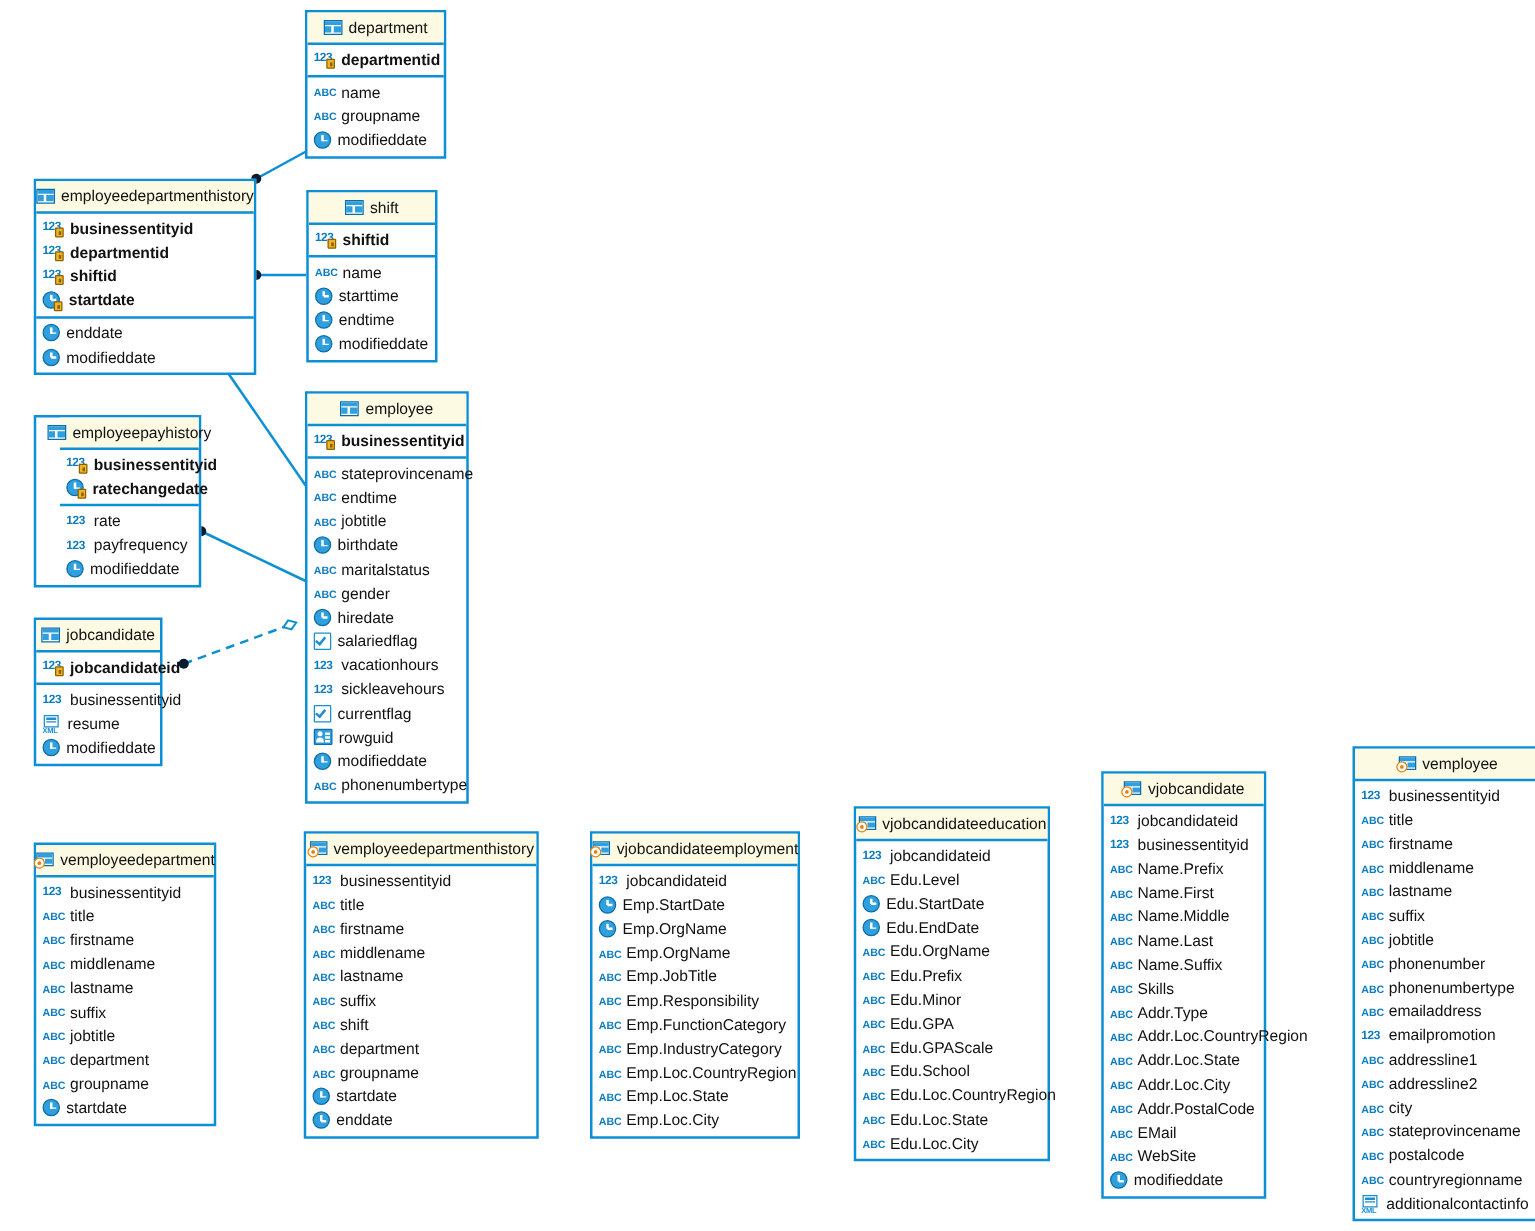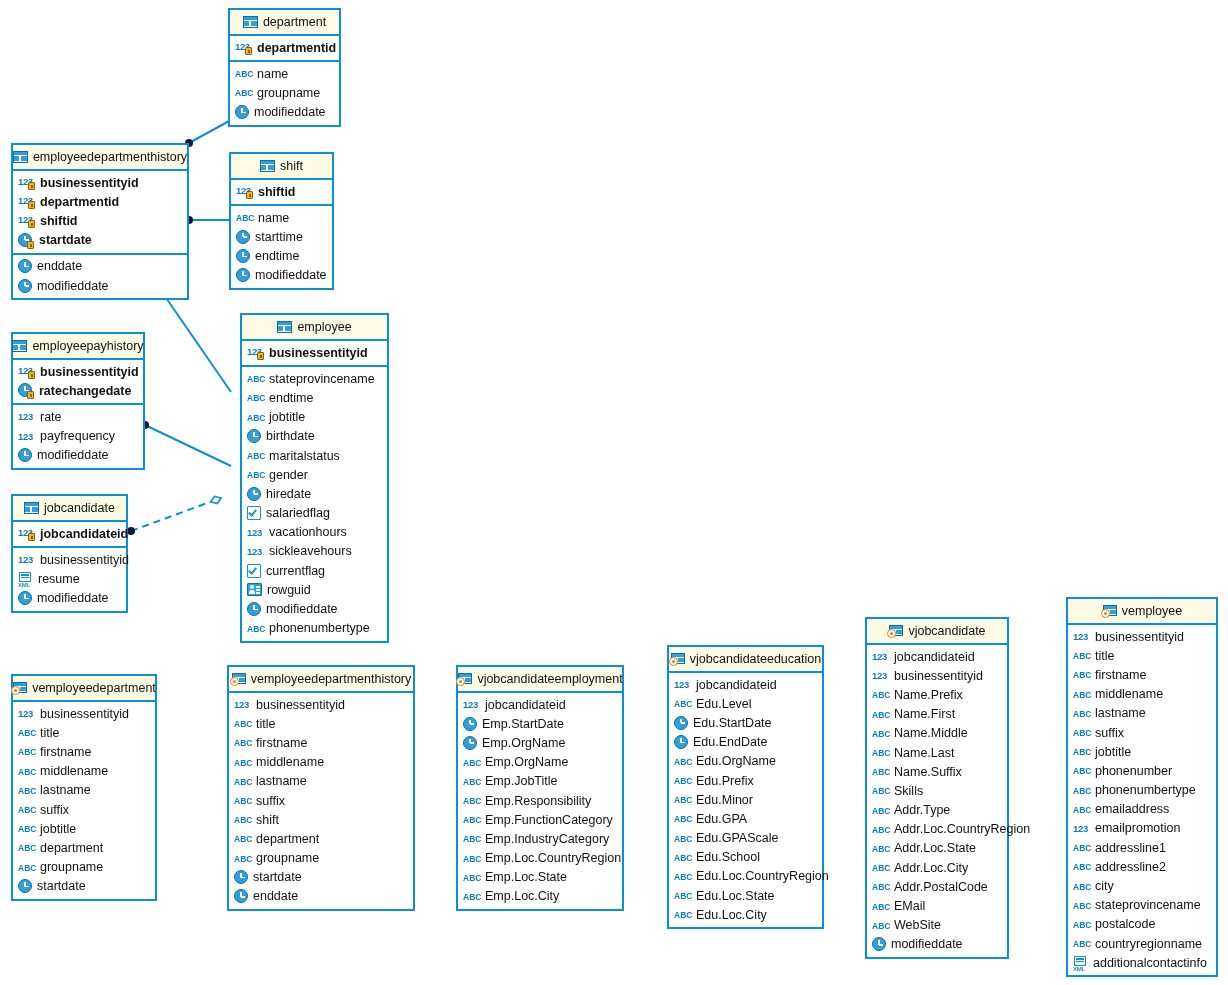--- a/index.html
+++ b/index.html
@@ -5,21 +5,21 @@
   html, body {
     margin: 0; padding: 0;
     background: #ffffff;
   }
   body {
     width: 1228px; height: 985px;
     position: relative;
     overflow: hidden;
     font-family: "Liberation Sans", sans-serif;
   }
-  #canvas { position: absolute; inset: 0; }
+  #canvas { position: absolute; inset: 0; margin-left: 16px; }
   svg.links { position: absolute; left: 0; top: 0; width: 1228px; height: 985px; pointer-events: none; }
 
   .entity {
     position: absolute;
     box-sizing: border-box;
     border: 2px solid #0c8fd4;
     background: #ffffff;
     z-index: 5;
   }
   .ent-header {
@@ -275,21 +275,21 @@
           <div class="col">
             <span class="ic ic-clock">
               <span class="d"></span>
               <span class="h1"></span>
               <span class="h2"></span>
             </span>
             <span>modifieddate</span>
           </div>
         </div>
       </div>
-      <div class="entity" style="left: 11px; top: 332px; width: 134px;">
+      <div class="entity" style="left: 11px; top: 332px; width: 134px; padding-left: 19px;">
         <div class="ent-header">
           <span class="ic ic-table">
             <i class="tb"></i>
             <i class="r1"></i>
             <i class="c1"></i>
             <i class="c2"></i>
           </span>
           <span class="ent-title-text">employeepayhistory</span>
         </div>
         <div class="pk-section">
@@ -324,21 +324,21 @@
           <div class="col">
             <span class="ic ic-clock">
               <span class="d"></span>
               <span class="h1"></span>
               <span class="h2"></span>
             </span>
             <span>modifieddate</span>
           </div>
         </div>
       </div>
-      <div class="entity" style="left: 240px; top: 313px; width: 149px;">
+      <div class="entity" style="left: 228px; top: 313px; width: 131px;">
         <div class="ent-header">
           <span class="ic ic-table">
             <i class="tb"></i>
             <i class="r1"></i>
             <i class="c1"></i>
             <i class="c2"></i>
           </span>
           <span class="ent-title-text">employee</span>
         </div>
         <div class="pk-section">
@@ -427,21 +427,21 @@
               <span class="h2"></span>
             </span>
             <span>modifieddate</span>
           </div>
           <div class="col">
             <span class="ic ic-abc">ABC</span>
             <span>phonenumbertype</span>
           </div>
         </div>
       </div>
-      <div class="entity" style="left: 11px; top: 494px; width: 117px;">
+      <div class="entity" style="left: 11px; top: 494px; width: 103px;">
         <div class="ent-header">
           <span class="ic ic-table">
             <i class="tb"></i>
             <i class="r1"></i>
             <i class="c1"></i>
             <i class="c2"></i>
           </span>
           <span class="ent-title-text">jobcandidate</span>
         </div>
         <div class="pk-section">
@@ -738,21 +738,21 @@
           <div class="col">
             <span class="ic ic-abc">ABC</span>
             <span>Edu.Loc.State</span>
           </div>
           <div class="col">
             <span class="ic ic-abc">ABC</span>
             <span>Edu.Loc.City</span>
           </div>
         </div>
       </div>
-      <div class="entity" style="left: 865px; top: 617px; width: 144px;">
+      <div class="entity" style="left: 865px; top: 617px; width: 132px;">
         <div class="ent-header">
           <span class="ic ic-view">
             <span class="tb"></span>
             <span class="r1"></span>
             <span class="c1"></span>
             <span class="c2"></span>
             <span class="eye"></span>
             <span class="pup"></span>
           </span>
           <span class="ent-title-text">vjobcandidate</span>

